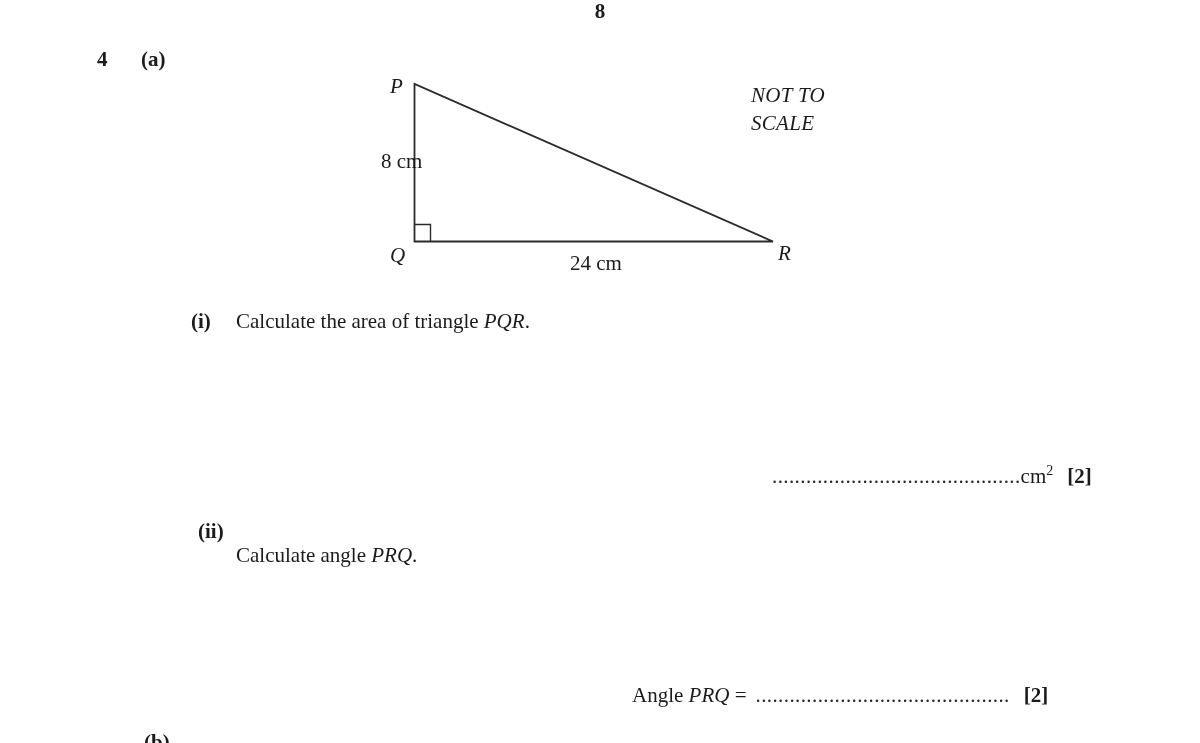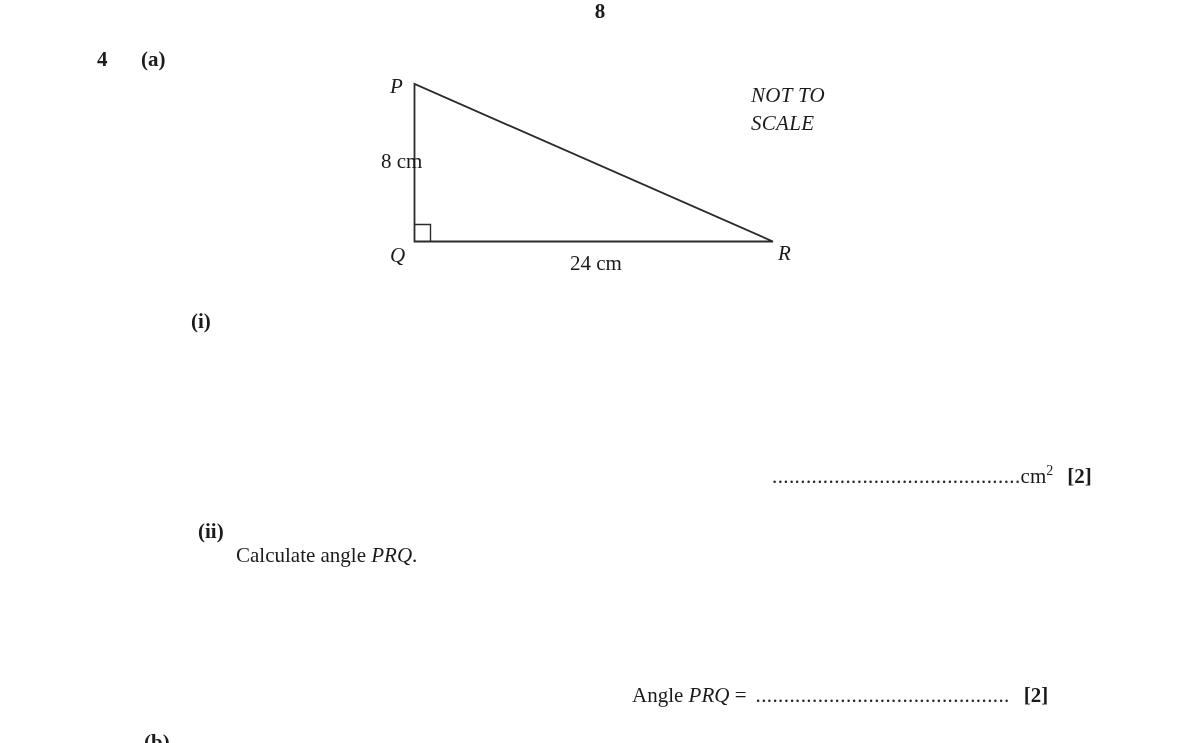--- a/index.html
+++ b/index.html
@@ -45,20 +45,24 @@
   <div class="abs ital" style="left:390px; top:243px;">Q</div>
   <div class="abs ital" style="left:778px; top:241px;">R</div>
   <div class="abs" style="left:357px; top:149px;margin-left:24px;">8 cm</div>
   <div class="abs" style="left:570px; top:251px;">24 cm</div>
   <div class="abs nts" style="left:751px; top:81px;">
     <div>NOT TO</div>
     <div>SCALE</div>
   </div>
 
   <div class="abs bold" style="left:191px; top:309px;">(i)</div>
+  <div class="abs" style="left:236px; top:309px;">
+    <span>Calculate the area of triangle</span>
+    <span class="ital">PQR</span><span>.</span>
+  </div>
 
   <div class="abs" style="left:772px; top:464px;">
     <span class="dots">............................................</span><span class="unit"><span>cm</span><sup class="exp">2</sup></span><span class="marks">[2]</span>
   </div>
 
   <div class="abs bold" style="left:198px; top:519px;">(ii)</div>
   <div class="abs" style="left:236px; top:519px;margin-top:24px;">
     <span>Calculate angle</span>
     <span class="ital">PRQ</span><span>.</span>
   </div>

